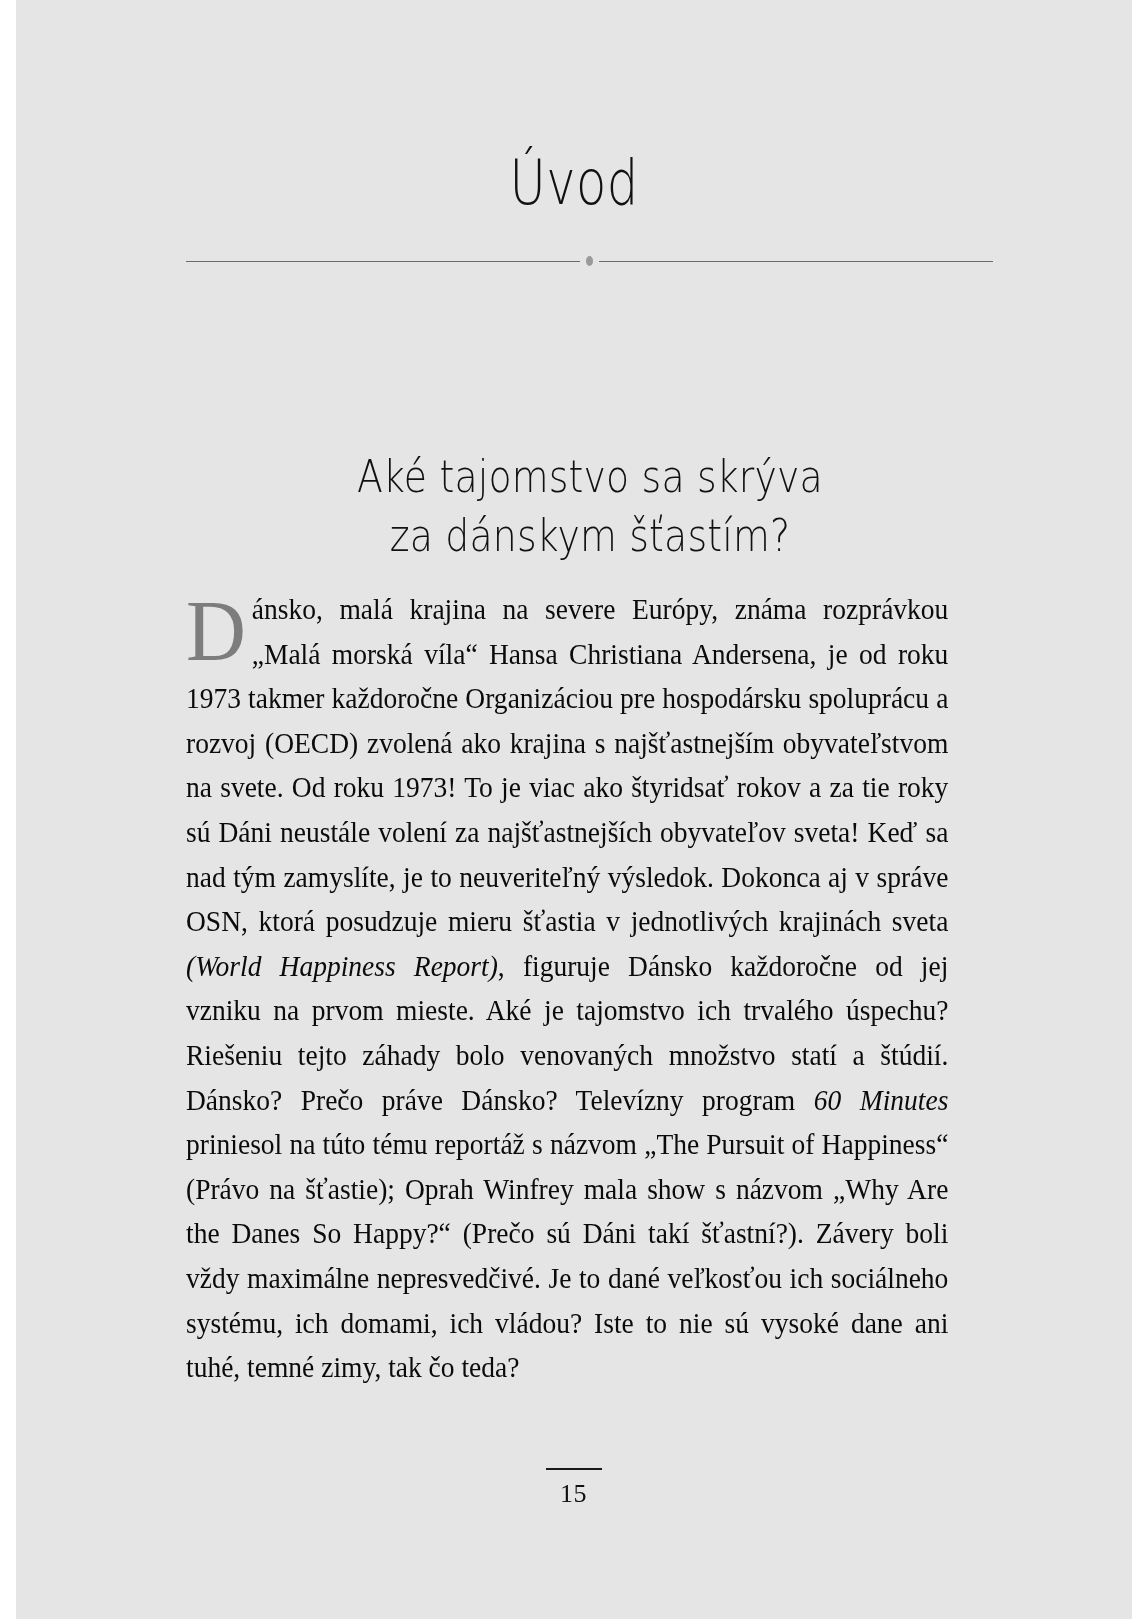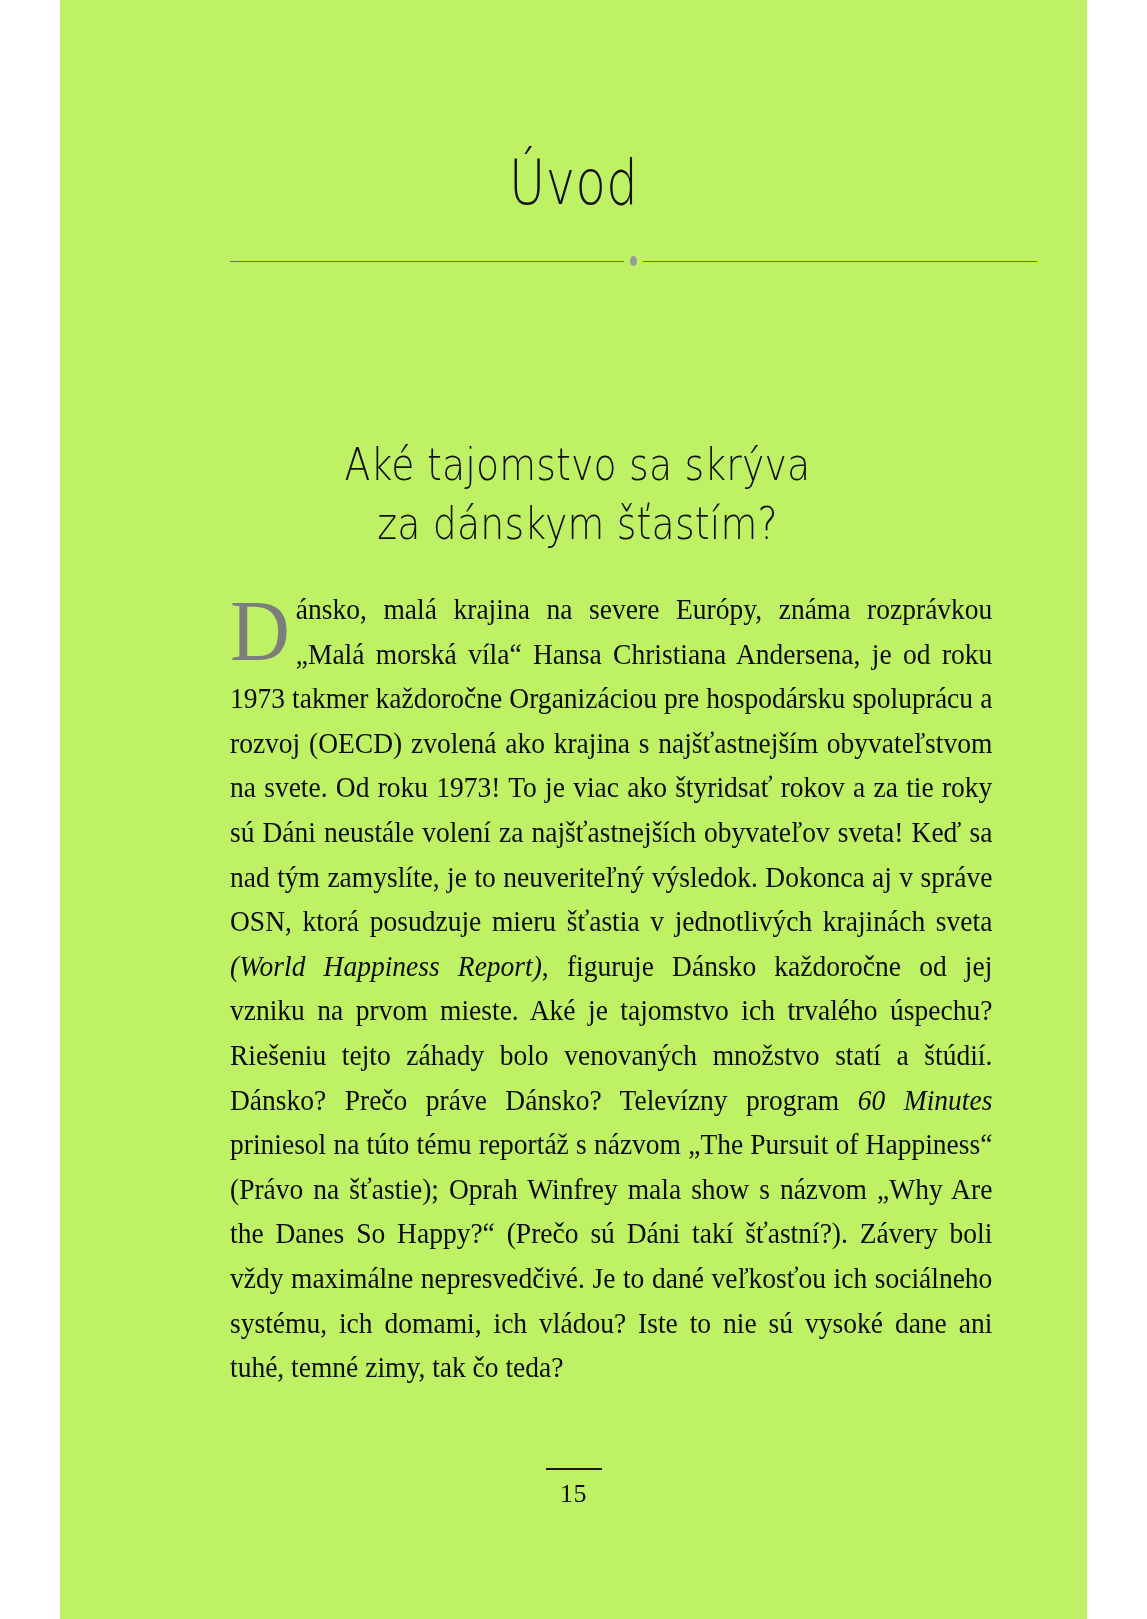--- a/index.html
+++ b/index.html
@@ -7,24 +7,24 @@
     margin: 0;
     padding: 0;
     background: #ffffff;
   }
   body {
     font-family: "Liberation Serif", serif;
     color: #000000;
   }
   .page {
     position: relative;
-    width: 1027px;
+    width: 1116px;
     height: 1619px;
     margin: 0 auto;
-    background: #bef264;
+    background: #e5e5e5;
     overflow: hidden;
     box-sizing: border-box;
   }
 
   
   .chapter-head {
     position: absolute;
     left: 0;
     top: 150px;
     width: 100%;
@@ -72,21 +72,21 @@
     position: absolute;
     left: 0;
     top: 432px;
     width: 100%;
     text-align: center;
     font-family: "DejaVu Sans", sans-serif;
     font-weight: 300;
     font-size: 45px;
     line-height: 1.30;
     color: #111111;
-    margin: 4px;
+    margin: 16px;
     letter-spacing: 0.2px;
   }
   .section-title .st-line {
     display: block;
     transform: scaleX(0.84);
     transform-origin: center;
   }
 
   
   .body-block {

